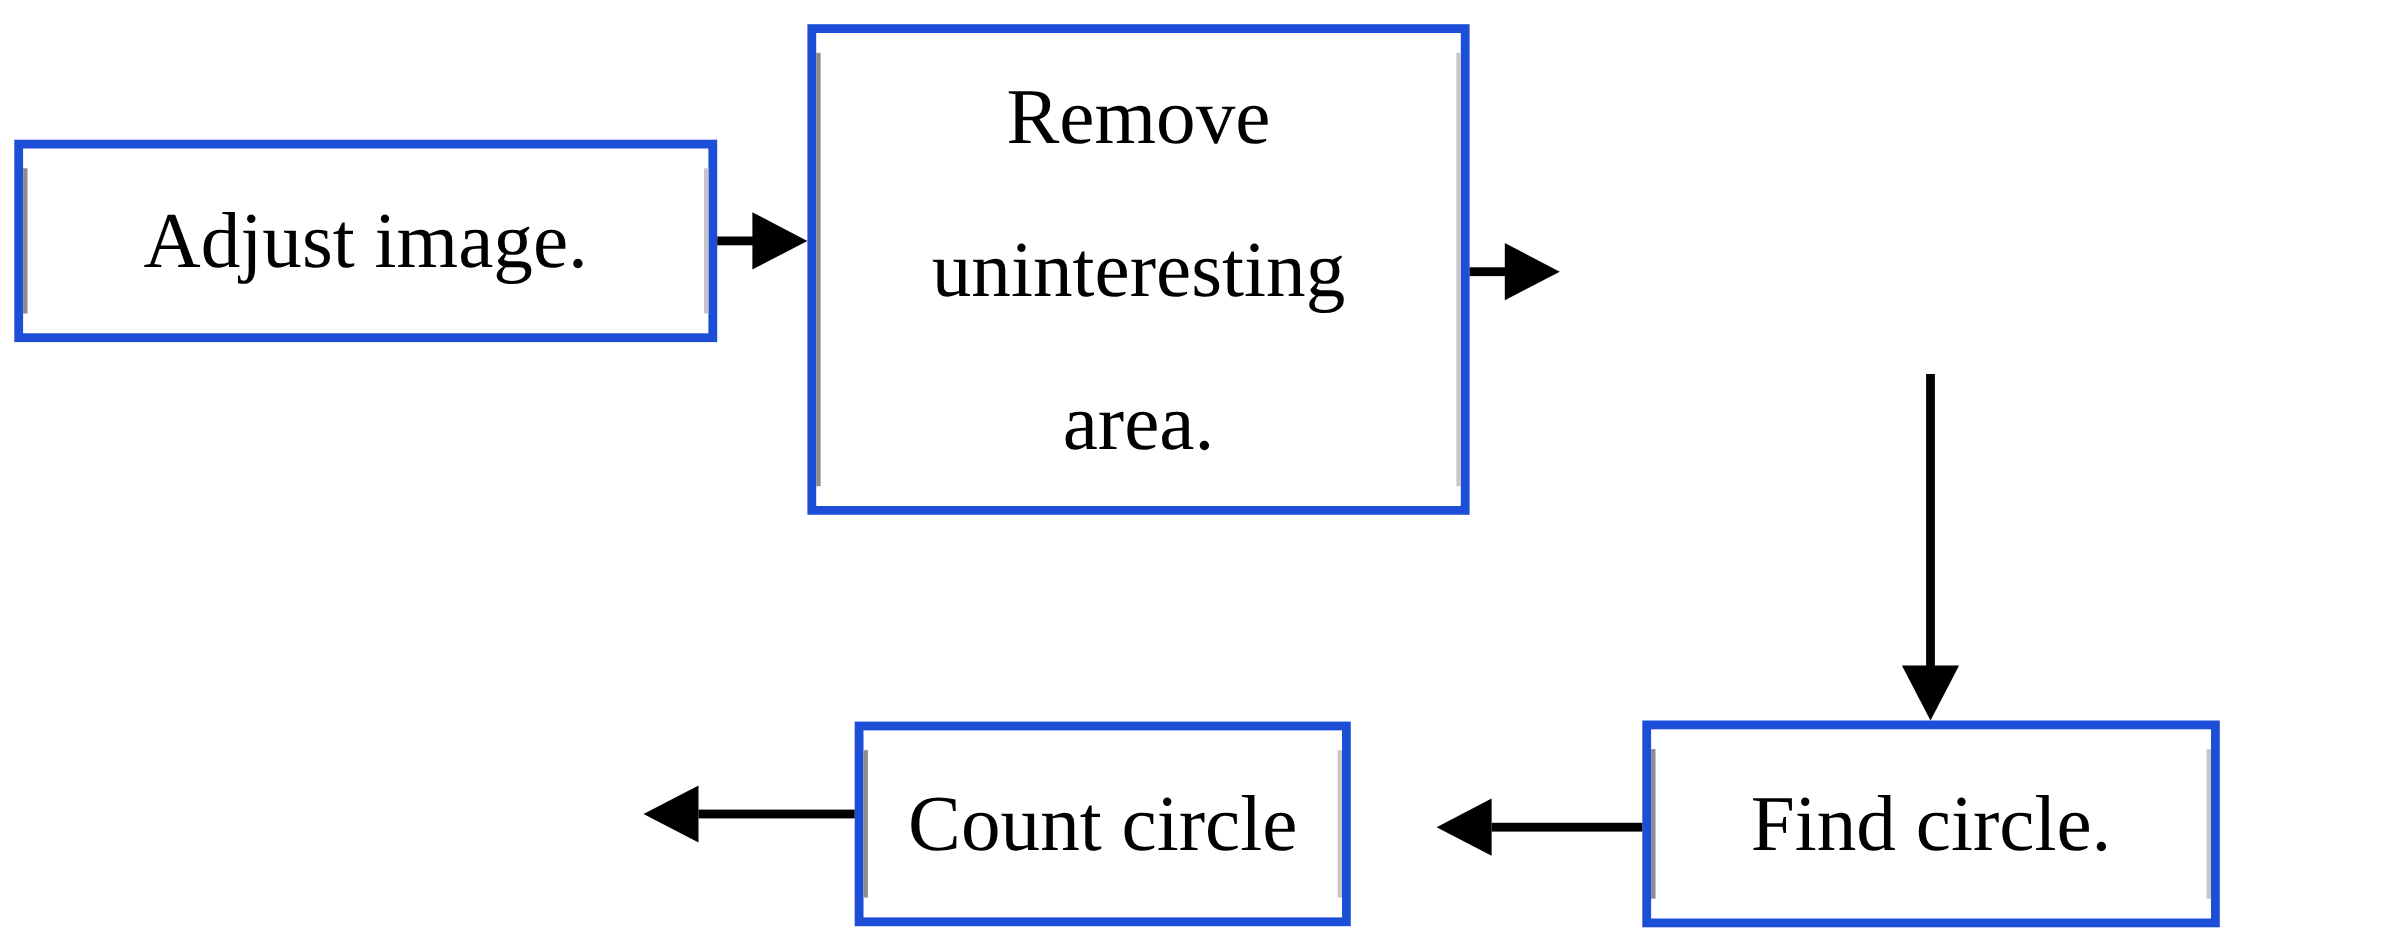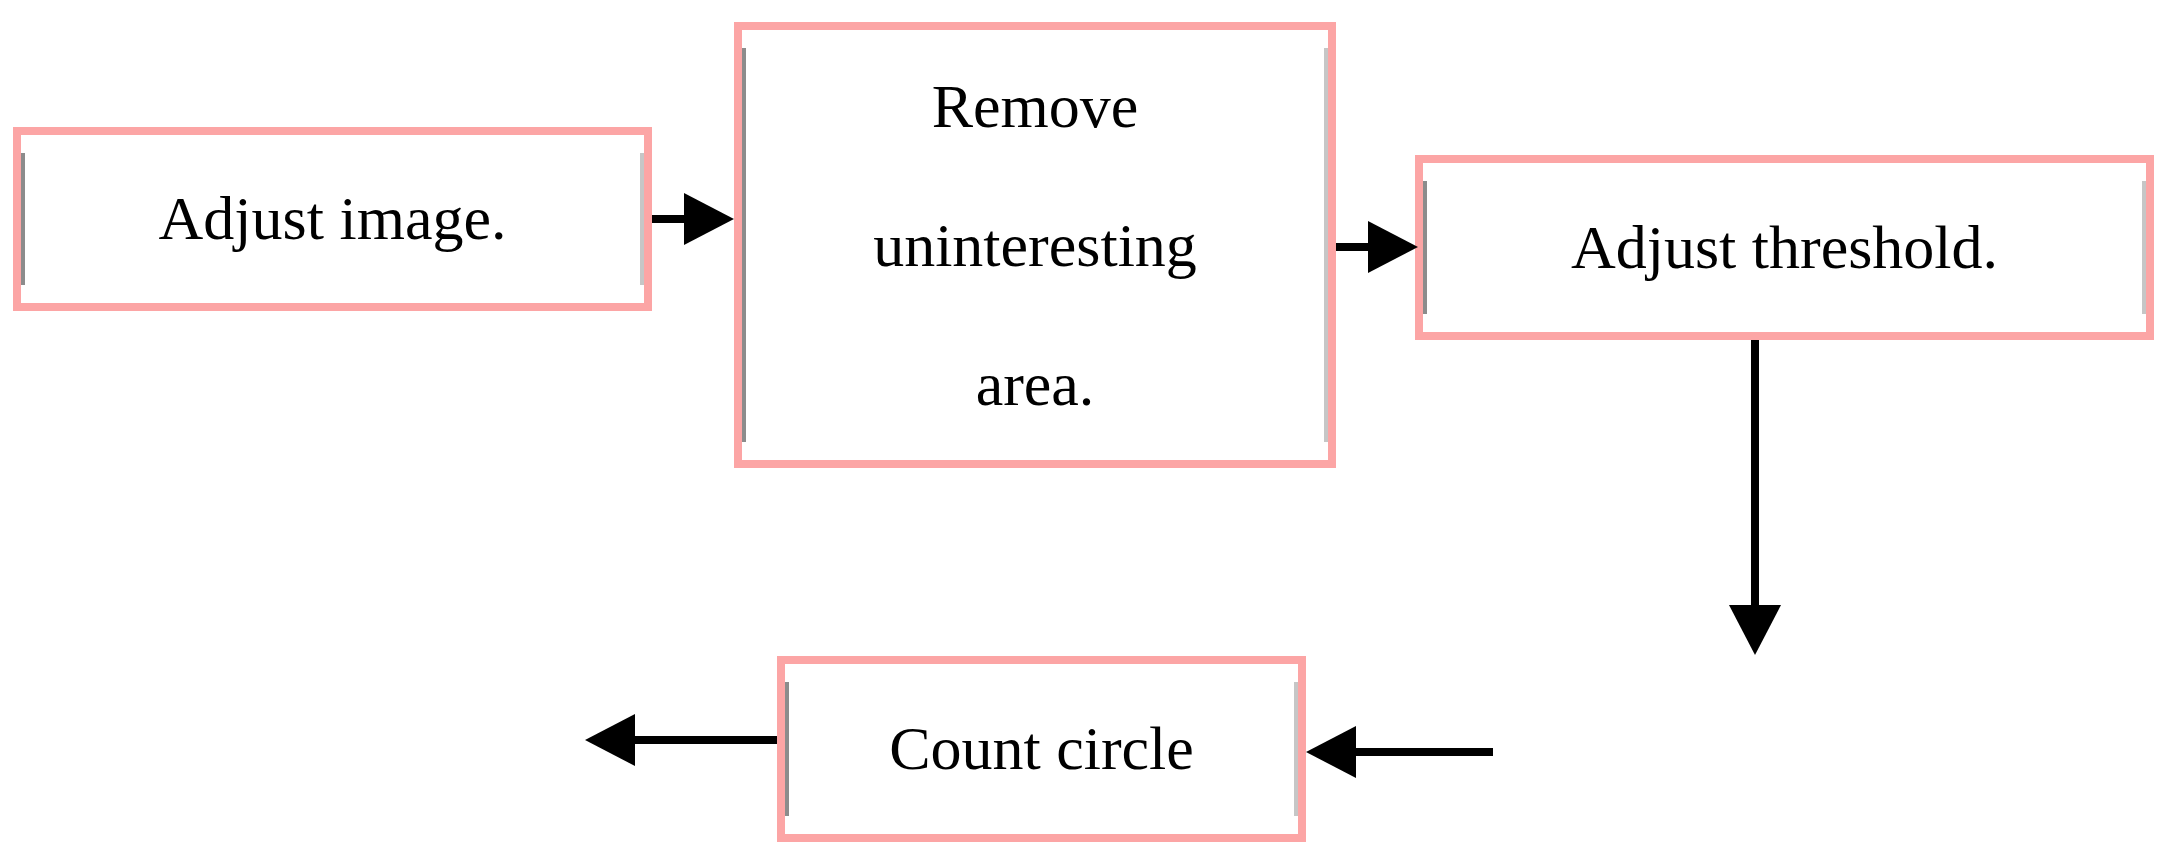--- a/index.html
+++ b/index.html
@@ -11,27 +11,27 @@
     background: #ffffff;
     font-family: "Liberation Serif", "DejaVu Serif", serif;
     color: #000000;
     overflow: hidden;
   }
 
   
   .node {
     position: absolute;
     box-sizing: border-box;
-    border: 8px solid #fca5a5;
+    border: 8px solid #1d4ed8;
     background: #ffffff;
     display: flex;
     align-items: center;
     justify-content: center;
     text-align: center;
-    font-size: 62px;
+    font-size: 72px;
     line-height: 1.12;
   }
   
   .node::before {
     content: "";
     position: absolute;
     left: 0; top: 18px; bottom: 18px; width: 4px;
     background: #8c8c8c;
   }
   .node::after {
@@ -40,21 +40,21 @@
     right: 0; top: 18px; bottom: 18px; width: 4px;
     background: #c6c6c6;
   }
   .node .label { white-space: pre-line; position: relative; z-index: 1; }
 
   #node-import  { left: 13px;   top: 127px; width: 639px; height: 184px; }
   #node-remove  { left: 734px;  top: 22px;  width: 602px; height: 446px; }
   #node-remove .label { line-height: 139px; }
   #node-adjust  { left: 1415px; top: 155px; width: 739px; height: 185px; }
   #node-find    { left: 1493px; top: 655px; width: 525px; height: 188px; }
-  #node-count   { left: 777px;  top: 656px; width: 529px; height: 186px; }
+  #node-count   { left: 777px;  top: 656px; width: 451px; height: 186px; }
   #node-show    { left: 13px;   top: 658px; width: 550px; height: 196px; }
 
   
   .shaft { position: absolute; background: #000000; }
   .head  { position: absolute; width: 0; height: 0; }
   .head.right { border-top: 26px solid transparent; border-bottom: 26px solid transparent; border-left: 50px solid #000000; }
   .head.left  { border-top: 26px solid transparent; border-bottom: 26px solid transparent; border-right: 50px solid #000000; }
   .head.down  { border-left: 26px solid transparent; border-right: 26px solid transparent; border-top: 50px solid #000000; }
 
   
@@ -81,24 +81,24 @@
   <div class="node" id="node-import">
     <span class="label">Adjust image.</span>
   </div>
 
   <div class="node" id="node-remove">
     <span class="label">Remove
 uninteresting
 area.</span>
   </div>
 
-  <div class="node" id="node-adjust">
-    <span class="label">Adjust threshold.</span>
+
+  <div class="node" id="node-find">
+    <span class="label">Find circle.</span>
   </div>
-
 
   <div class="node" id="node-count">
     <span class="label">Count circle</span>
   </div>
 
 
   <div>
     <div class="shaft" id="a1-shaft"></div>
     <div class="head right" id="a1-head"></div>
   </div>

